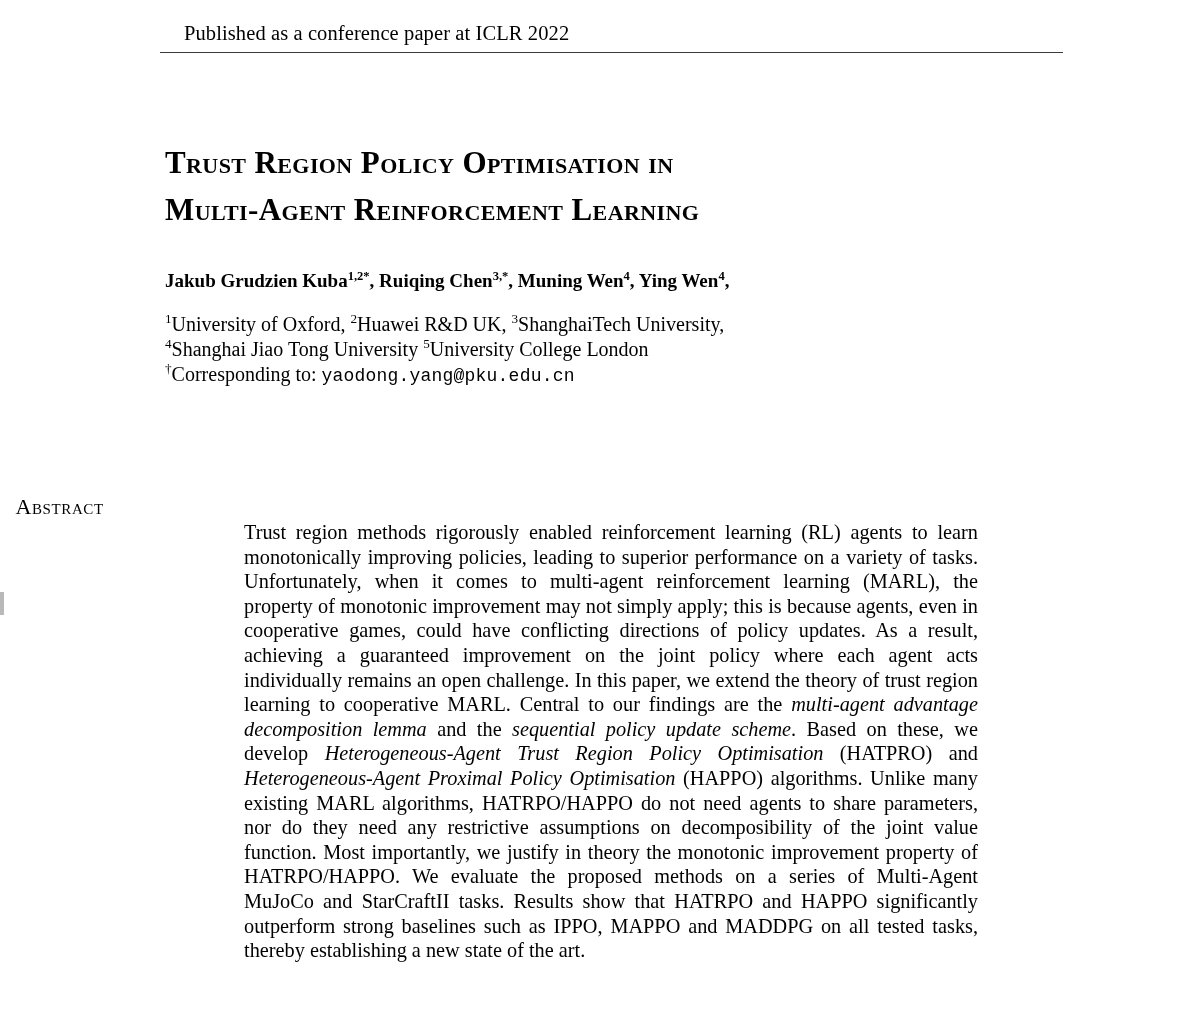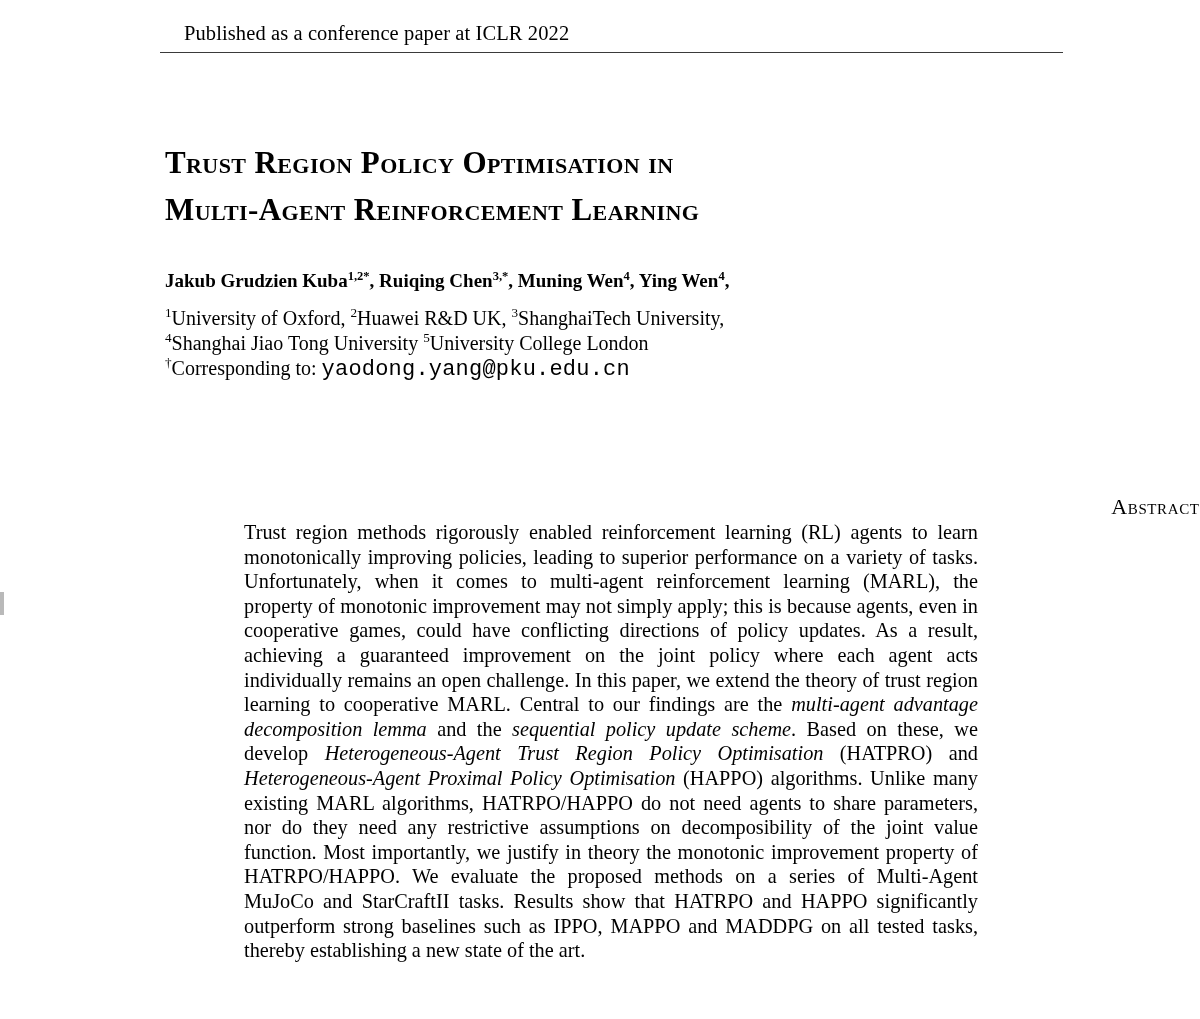--- a/index.html
+++ b/index.html
@@ -69,46 +69,46 @@
     line-height: 26px;
     font-weight: bold;
     white-space: nowrap;
   }
   .affil-line {
     font-size: 20px;
     line-height: 25.2px;
     white-space: nowrap;
   }
   .affils {
-    margin-top: 12px;
+    margin-top: 18px;
   }
   sup {
     font-size: 0.66em;
     vertical-align: super;
     line-height: 0;
   }
   .mono {
     font-family: "Liberation Mono", "DejaVu Sans Mono", monospace;
-    font-size: 22px;
+    font-size: 18px;
     letter-spacing: 0.2px;
     text-align: center;
   }
 
   
   .abstract-heading {
     position: absolute;
     left: 0;
     right: 0;
     top: 494px;
-    text-align: right;
+    text-align: left;
     font-size: 22px;
     font-variant: small-caps;
     letter-spacing: 0.6px;
     
-    padding-left: 0px;
+    padding-left: 16px;
   }
   .abstract-heading span { display: inline-block; transform: translateX(-0.5px); }
 
   .abstract {
     position: absolute;
     left: 244px;
     top: 520px;
     width: 734px;
     font-size: 20.3px;
     line-height: 24.6px;

